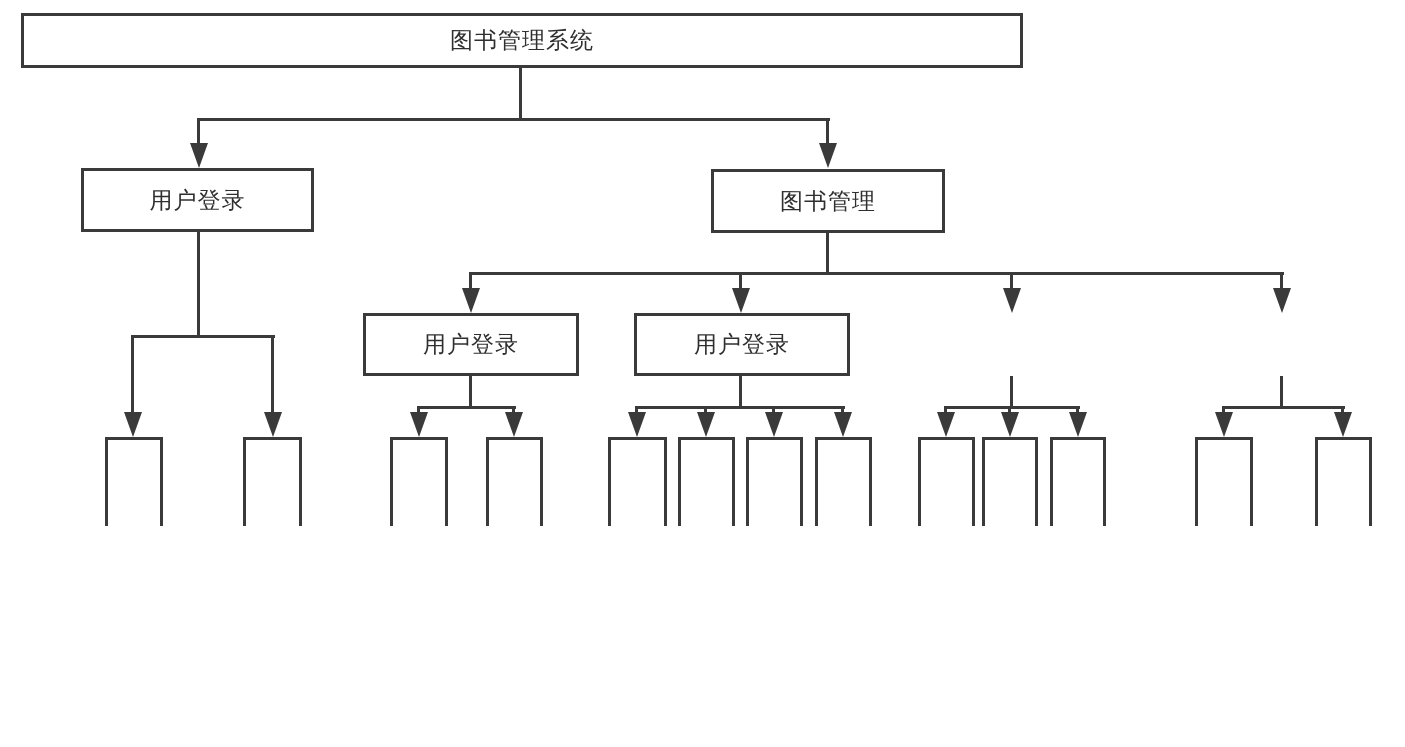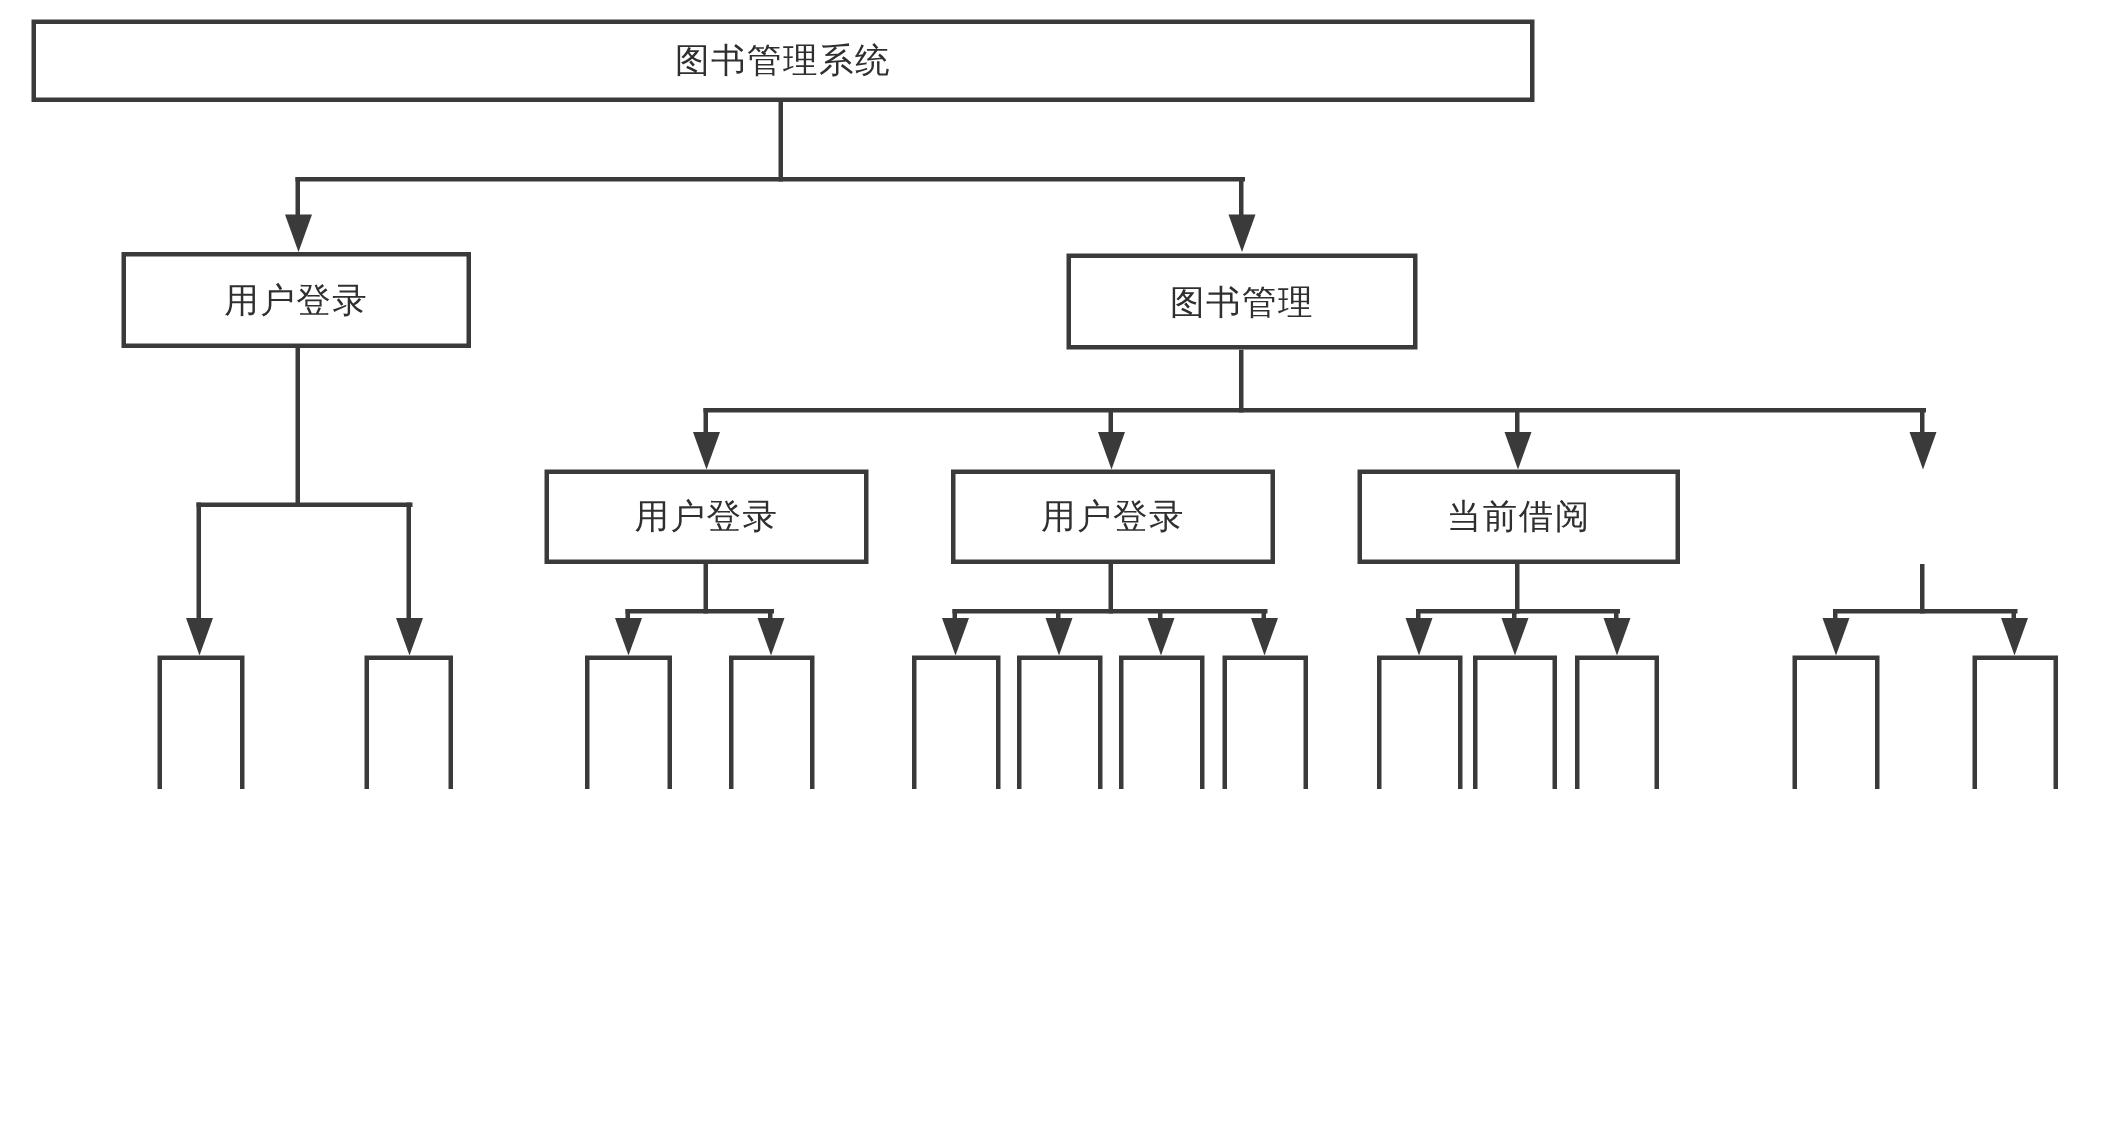--- a/index.html
+++ b/index.html
@@ -96,21 +96,20 @@
   <div class="arw" style="left:462px; top:288px;"></div>
   <div class="ln" style="left:739px; top:272px; width:3px; height:20px;"></div>
   <div class="arw" style="left:732px; top:288px;"></div>
   <div class="ln" style="left:1010px; top:272px; width:3px; height:20px;"></div>
   <div class="arw" style="left:1003px; top:288px;"></div>
   <div class="ln" style="left:1280px; top:272px; width:3px; height:20px;"></div>
   <div class="arw" style="left:1273px; top:288px;"></div>
 
   <div class="box" style="left:363px; top:313px; width:216px; height:63px;">用户登录</div>
   <div class="box" style="left:634px; top:313px; width:216px; height:63px;">用户登录</div>
-  <div class="box" style="left:905px; top:313px; width:215px; height:63px;">当前借阅</div>
 
   <div class="ln" style="left:469px; top:376px; width:3px; height:33px;"></div>
   <div class="ln" style="left:417px; top:406px; width:99px; height:3px;"></div>
   <div class="ln" style="left:417px; top:406px; width:3px; height:10px;"></div>
   <div class="arw" style="left:410px; top:412px;"></div>
   <div class="ln" style="left:512px; top:406px; width:3px; height:10px;"></div>
   <div class="arw" style="left:505px; top:412px;"></div>
 
   <div class="ln" style="left:739px; top:376px; width:3px; height:33px;"></div>
   <div class="ln" style="left:635px; top:406px; width:210px; height:3px;"></div>

